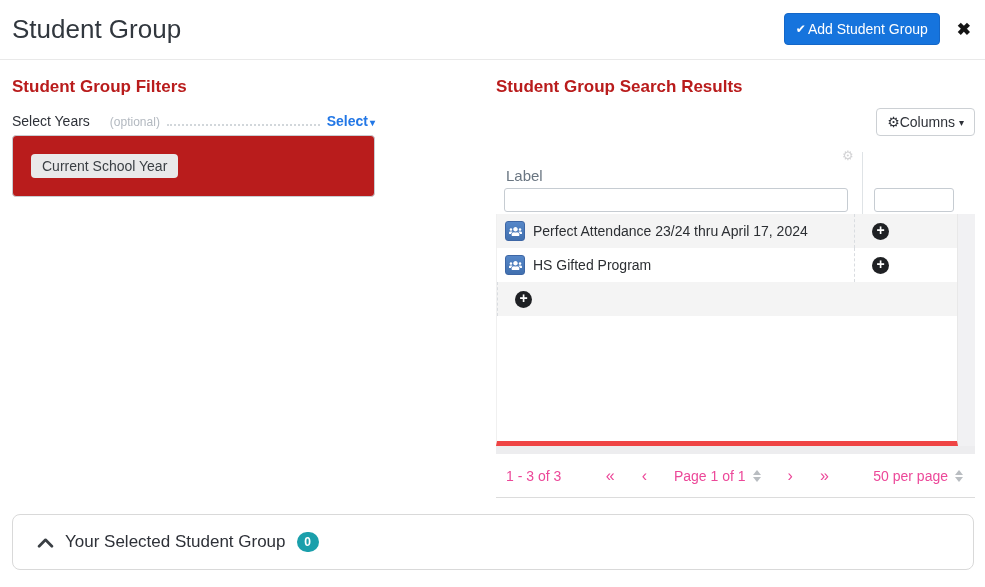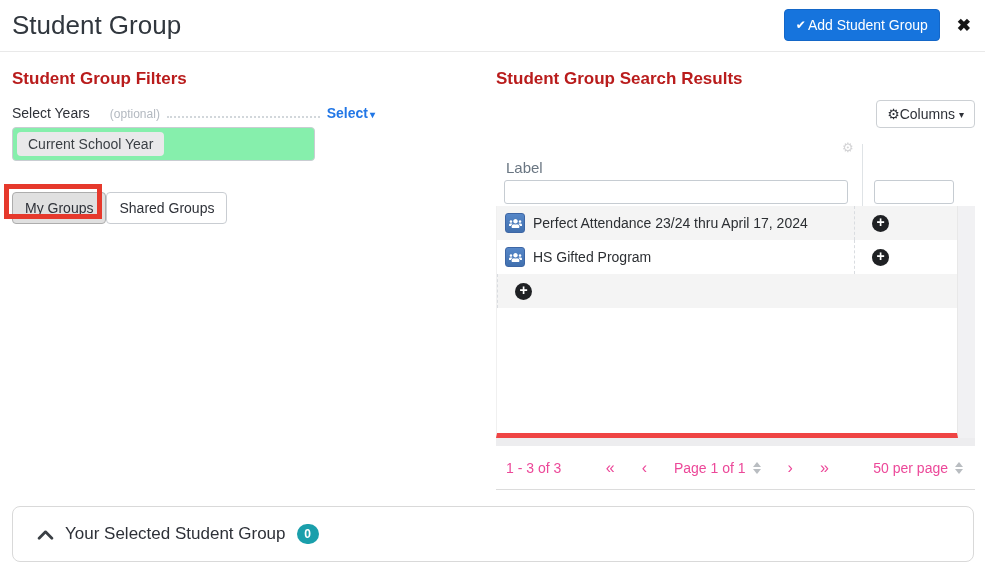--- a/index.html
+++ b/index.html
@@ -1,41 +1,41 @@
 <!DOCTYPE html>
 <html><head>
 <meta charset="utf-8">
 <style>
   * { box-sizing: border-box; }
   body { margin:0; background:#fff; font-family:"Liberation Sans", sans-serif; color:#2e3138; }
   .page { width:985px; height:587px; position:relative; overflow:hidden; background:#fff; }
 
   
   .hdr { display:flex; justify-content:space-between; align-items:center;
-         padding:10px 14px 11px 12px; border-bottom:1px solid #e9e9e9; height:52px; }
+         padding:10px 14px 11px 12px; border-bottom:1px solid #e9e9e9; height:60px; }
   .hdr h1 { margin:0; font-size:26px; font-weight:300; color:#31373e; }
   .hdr-actions { display:flex; align-items:center; }
   .btn-primary { display:flex; align-items:center; gap:2px; background:#1674dd; color:#fff;
                  border:1px solid #1467c8; border-radius:4px; font-size:14px; padding:7px 11px;
                  cursor:pointer; font-family:inherit; }
   .btn-primary .chk { font-size:12px; }
   .close-x { font-size:17px; font-weight:bold; color:#141414; margin-left:17px; cursor:pointer; line-height:1; }
 
   
   .main { display:flex; padding:17px 5px 0 12px; }
   h2 { font-size:17px; font-weight:600; color:#b91c1c; margin:0; }
 
   
   .filters { width:484px; flex:0 0 auto; }
   .field-row { display:flex; align-items:baseline; width:363px; margin:16px 0 6px; font-size:14px; }
   .opt { color:#b3b9c0; font-size:12px; margin-left:20px; }
   .leader { flex:1; border-bottom:2px dotted #d2d7db; margin:0 7px 3px; }
   .select-link { color:#2277e6; font-weight:600; text-decoration:none; cursor:pointer; white-space:nowrap; }
   .select-link .caret { font-size:10px; margin-left:2px; }
-  .chip-input { width:303px; border:1px solid #c9cdd2; border-radius:4px; padding:4px; min-height:30px; background:#86efac; }
+  .chip-input { width:363px; border:1px solid #c9cdd2; border-radius:4px; padding:18px; min-height:30px; background:#b91c1c; }
   .chip { display:inline-block; background:#e9e9ea; border-radius:4px; padding:4px 11px; font-size:14px; color:#3a3f44; }
   .filter-buttons { position:relative; display:flex; margin-top:31px; }
   .btn-toggle { font-size:14px; padding:7px 12px; border:1px solid #c9cdd2; background:#fff; color:#2e3138;
                 border-radius:4px; cursor:pointer; font-family:inherit; }
   .btn-toggle.active { background:#e0e0e0; border-color:#adadad; }
   .annotation { position:absolute; left:-8px; top:-8px; width:98px; height:35px;
                 border:5px solid #e6392c; pointer-events:none; z-index:5; }
 
   
   .results { flex:1; padding-right:5px; display:flex; flex-direction:column; }
@@ -114,25 +114,20 @@
         <span>Select Years</span>
         <span class="opt">(optional)</span>
         <span class="leader"></span>
         <a class="select-link"><span>Select</span><span class="caret">▾</span></a>
       </div>
 
       <div class="chip-input">
         <span class="chip">Current School Year</span>
       </div>
 
-      <div class="filter-buttons">
-        <button class="btn-toggle active">My Groups</button>
-        <button class="btn-toggle">Shared Groups</button>
-        <div class="annotation"></div>
-      </div>
     </section>
 
     <section class="results">
       <h2>Student Group Search Results</h2>
 
       <div class="columns-row">
         <button class="btn-columns">
           <span class="gear">⚙</span>
             <span>Columns</span>
             <span class="caret">▾</span>

